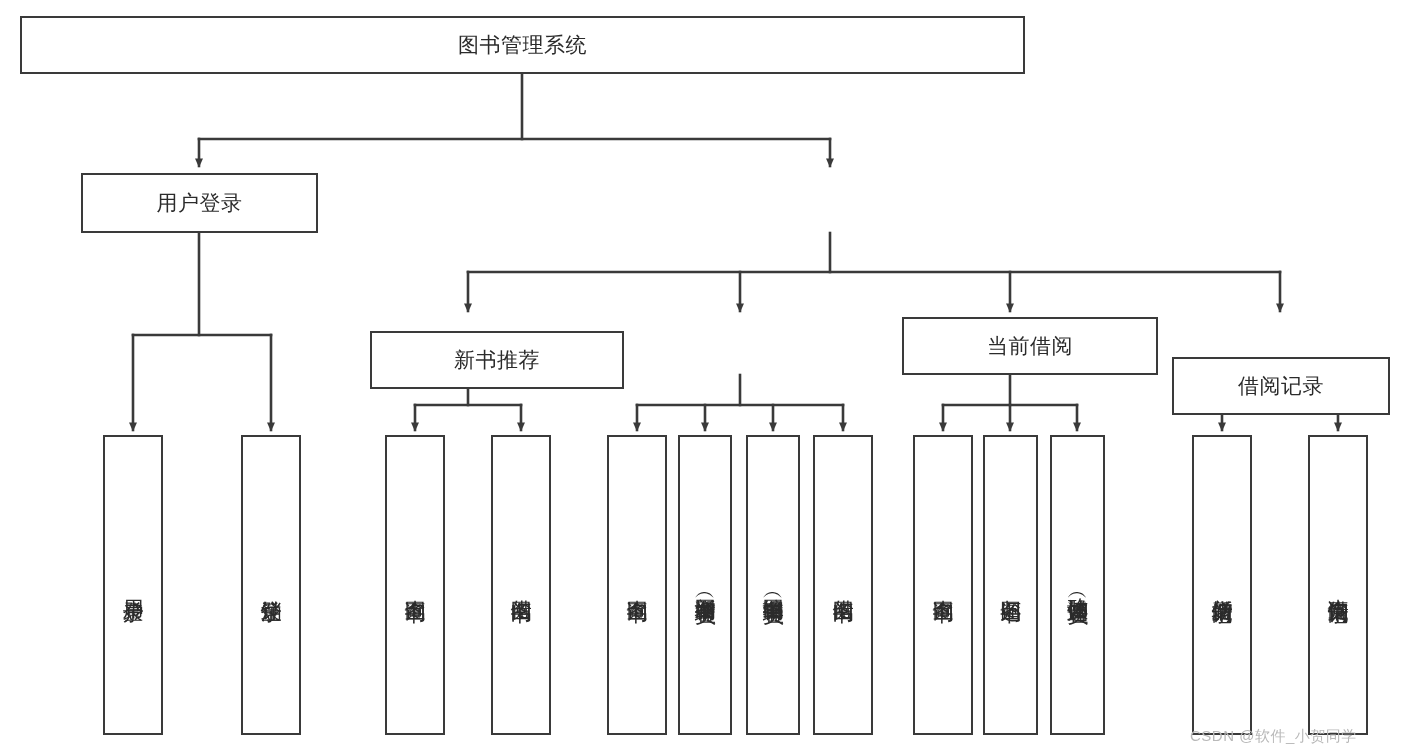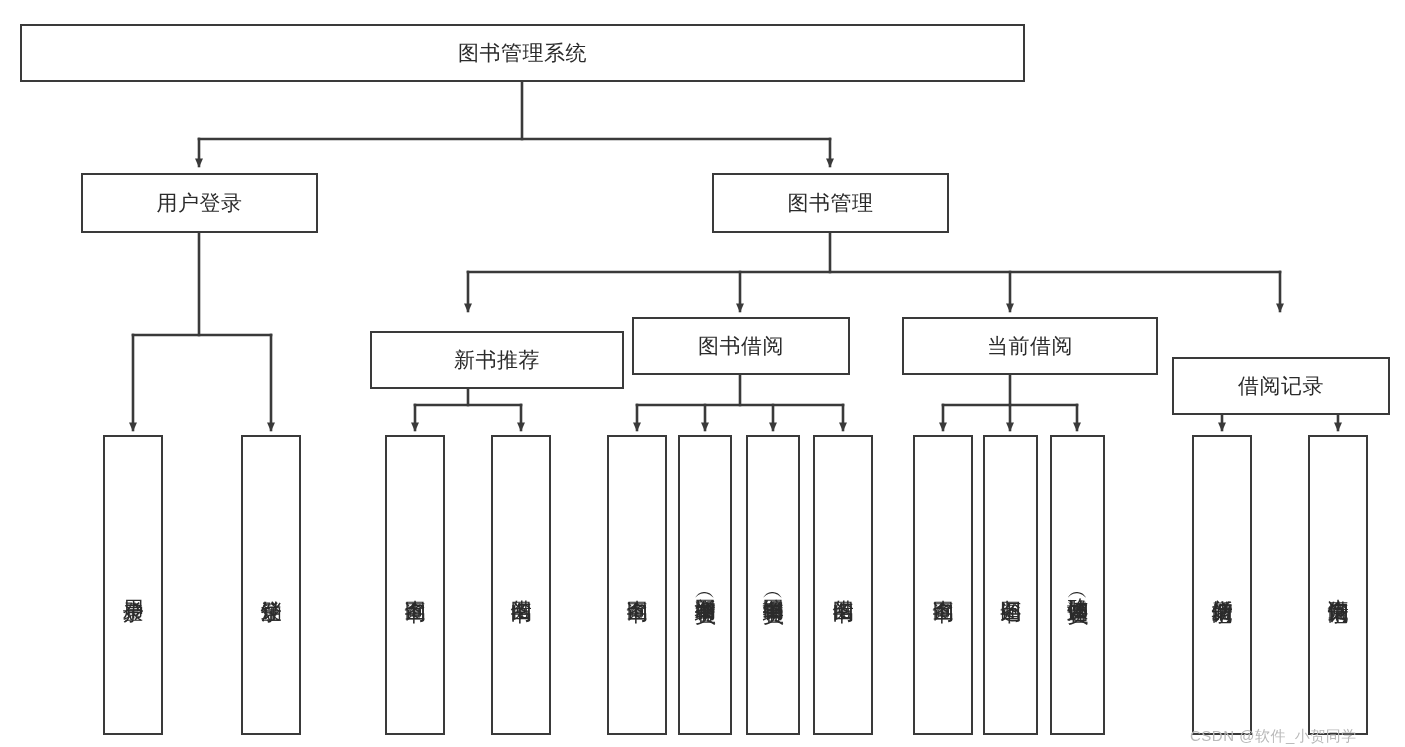--- a/index.html
+++ b/index.html
@@ -112,39 +112,33 @@
       <path d="M1010,405 L1010,430" marker-end="url(#arrow)"></path>
       <path d="M1077,405 L1077,430" marker-end="url(#arrow)"></path>
 
       <path d="M1280,375 L1280,405"></path>
       <path d="M1222,405 L1338,405"></path>
       <path d="M1222,405 L1222,430" marker-end="url(#arrow)"></path>
       <path d="M1338,405 L1338,430" marker-end="url(#arrow)"></path>
     </g>
   </svg>
 
-  <div class="node horiz" style="left:20px; top:24px; width:1005px; height:58px;">
+  <div class="node horiz" style="left:20px; top:16px; width:1005px; height:58px;">
     <span class="label">图书管理系统</span>
   </div>
 
   <div class="node horiz" style="left:81px; top:173px; width:237px; height:60px;">
     <span class="label">用户登录</span>
   </div>
 
-  <div class="node horiz" style="left:712px; top:173px; width:237px; height:60px;">
-    <span class="label">图书管理</span>
-  </div>
 
   <div class="node horiz" style="left:370px; top:317px; width:254px; height:58px;margin-top:14px;">
     <span class="label">新书推荐</span>
   </div>
 
-  <div class="node horiz" style="left:632px; top:317px; width:218px; height:58px;">
-    <span class="label">图书借阅</span>
-  </div>
 
   <div class="node horiz" style="left:902px; top:317px; width:256px; height:58px;">
     <span class="label">当前借阅</span>
   </div>
 
   <div class="node horiz" style="left:1172px; top:317px; width:218px; height:58px;margin-top:40px;">
     <span class="label">借阅记录</span>
   </div>
 
   <div class="node vert" style="left:103px; top:435px; width:60px; height:300px;">

